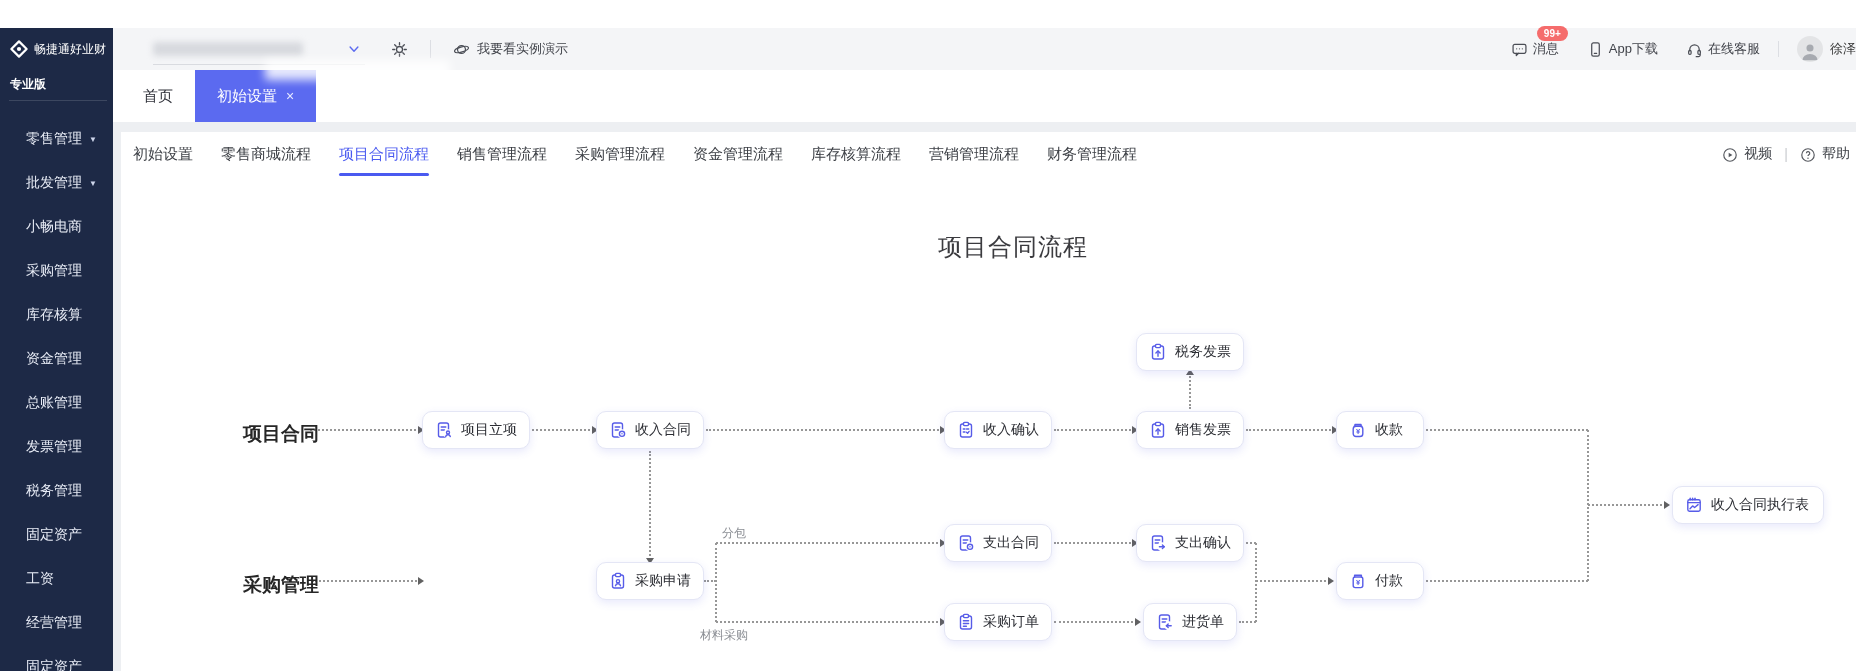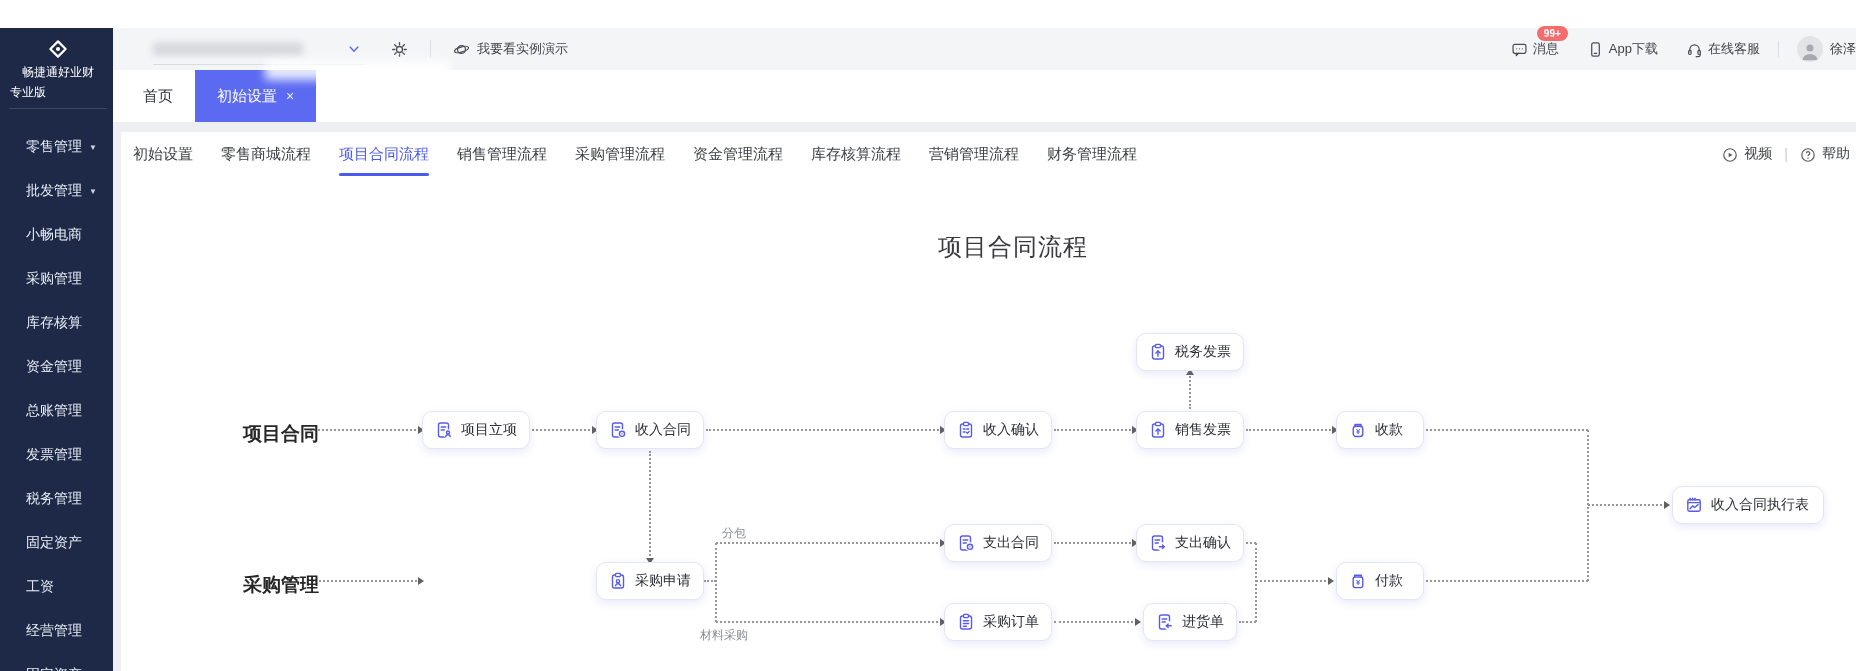--- a/index.html
+++ b/index.html
@@ -2,23 +2,23 @@
 <html><head>
 <meta charset="utf-8">
 <style>
   html,body{margin:0;padding:0;background:#fff;}
   .app{position:relative;width:1856px;height:671px;background:#fff;overflow:hidden;
        font-family:"Liberation Sans","DejaVu Sans",sans-serif;-webkit-font-smoothing:antialiased;}
 
   
   .sidebar{position:absolute;left:0;top:28px;width:113px;bottom:0;background:#1d2946;color:#eef1f8;}
   .brand{padding:11px 6px 0 9px;}
-  .brand-top{display:flex;align-items:center;gap:5px;flex-direction:column;}
+  .brand-top{display:flex;align-items:center;gap:5px;}
   .brand-name{font-size:12px;color:#fff;white-space:nowrap;letter-spacing:0;}
-  .brand-edition{font-size:12px;color:#fff;margin:3px 0 0 1px;}
+  .brand-edition{font-size:12px;color:#fff;margin:17px 0 0 1px;font-weight:bold;}
   .brand-rule{border-bottom:1px solid rgba(255,255,255,.14);margin:7px 0 0 0;}
   .side-menu{margin-top:15px;}
   .side-item{height:44px;line-height:44px;padding-left:26px;font-size:14px;color:#e9edf7;cursor:pointer;white-space:nowrap;}
   .side-item .caret{font-size:8px;margin-left:7px;color:#cdd5ea;vertical-align:1px;}
 
   
   .topbar{position:absolute;left:113px;right:0;top:28px;height:42px;background:#f4f5f7;
           display:flex;align-items:center;padding-left:40px;box-sizing:border-box;font-size:13px;color:#40434a;}
   .company-select{position:relative;width:212px;height:30px;border-bottom:1px solid #d9dbe0;display:flex;align-items:center;cursor:pointer;}
   .company-blur{width:150px;height:14px;background:#d7d9de;border-radius:3px;filter:blur(3px);}

